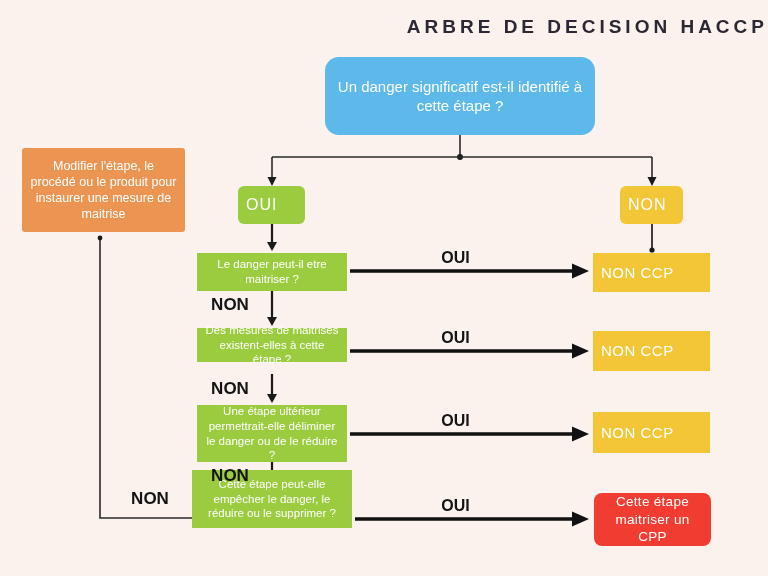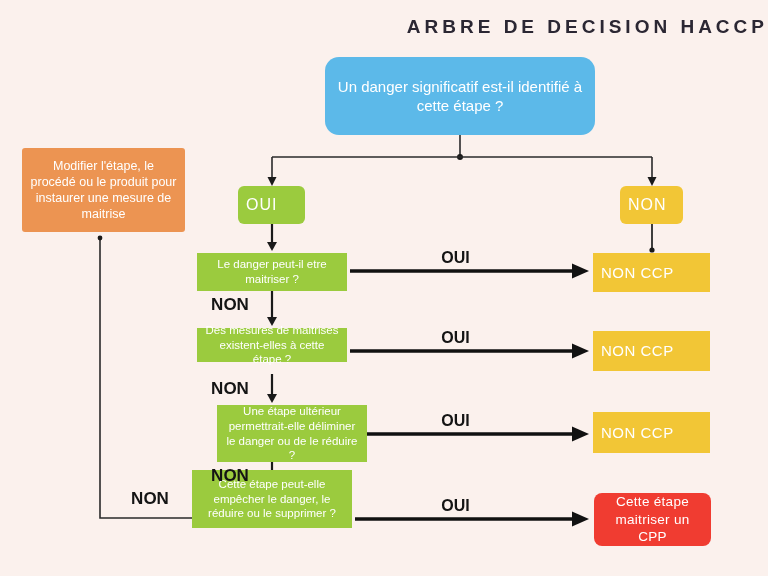--- a/index.html
+++ b/index.html
@@ -36,21 +36,21 @@
   .node-non{
     left:620px;top:186px;width:63px;height:38px;
     background:var(--yellow,#F2C636);border-radius:6px;font-size:16px;letter-spacing:1px;
   }
   .node-q{
     left:197px;width:150px;background:var(--green,#9BCB3E);
     border-radius:0;font-size:11.5px;
   }
   .q1{top:253px;height:38px;}
   .q2{top:328px;height:34px;}
-  .q3{top:405px;height:57px;margin-left:20px;}
+  .q3{top:405px;height:57px;}
   .q4{left:192px;top:470px;width:160px;height:58px;}
   .node-result{
     left:593px;width:117px;background:var(--yellow,#F2C636);
     border-radius:0;font-size:15px;letter-spacing:0.5px;
   }
   .r0{top:253px;height:39px;}
   .r1{top:331px;height:40px;}
   .r2{top:412px;height:41px;}
   .node-cpp{
     left:594px;top:493px;width:117px;height:53px;

